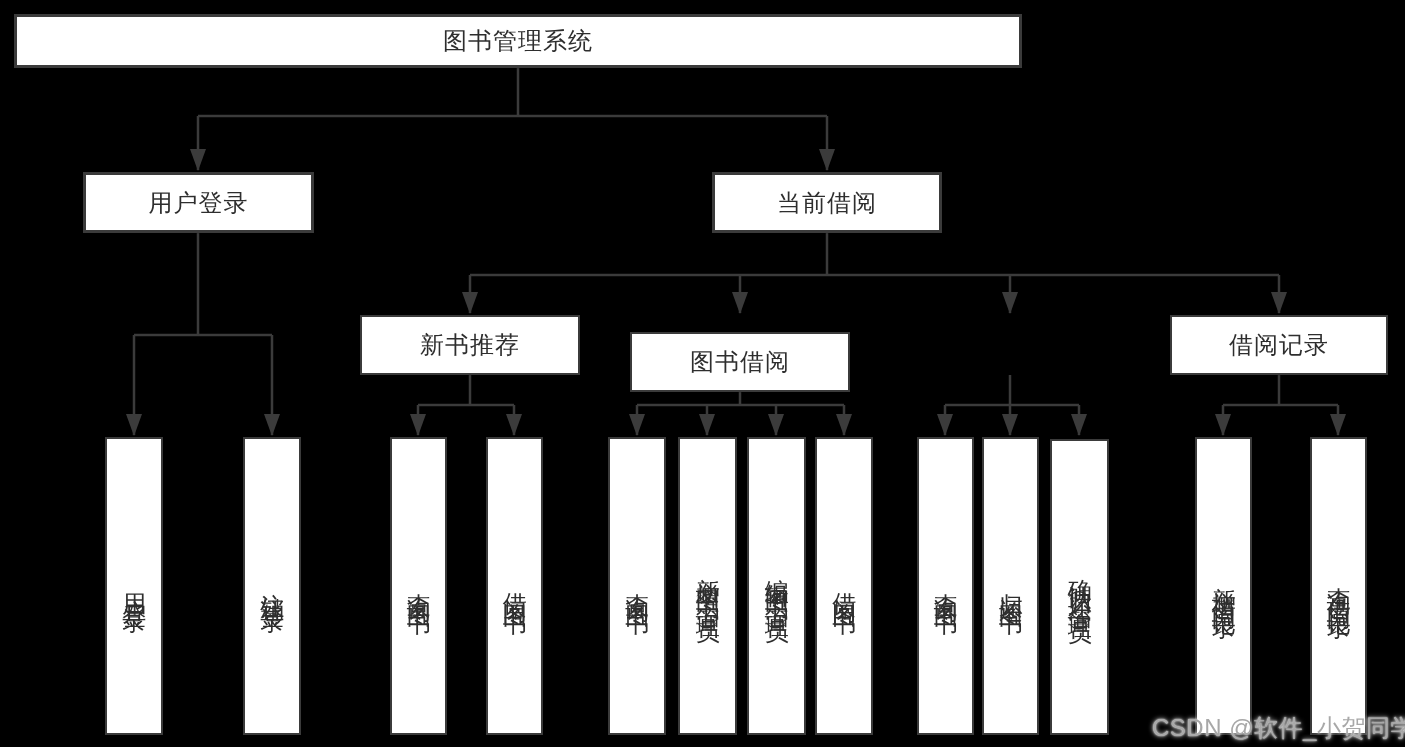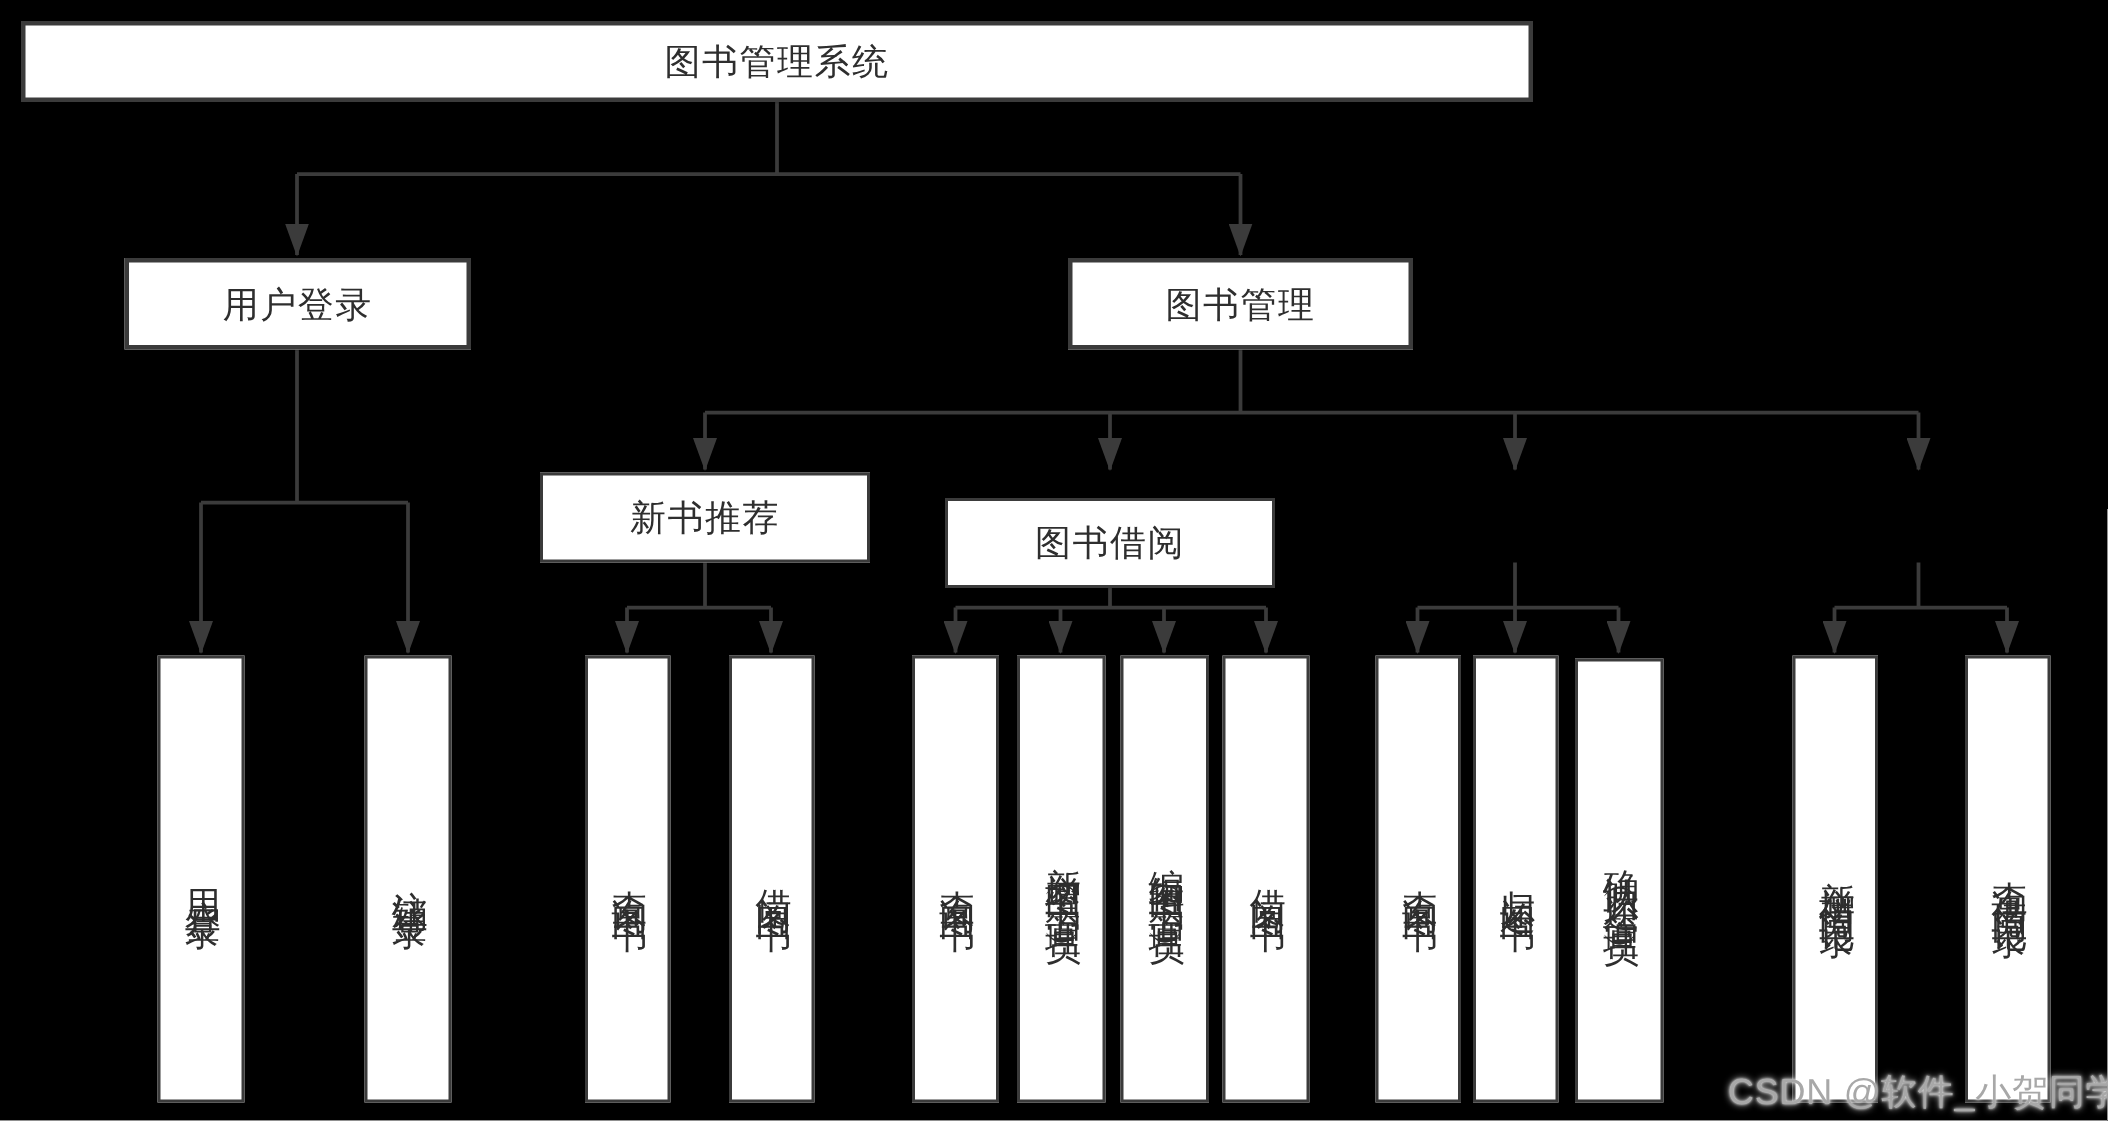--- a/index.html
+++ b/index.html
@@ -77,28 +77,31 @@
   </svg>
 
   <div class="node root" style="left:14px;top:14px;width:1008px;height:54px">
     <span>图书管理系统</span>
   </div>
 
   <div class="node lv2" style="left:83px;top:172px;width:231px;height:61px">
     <span>用户登录</span>
   </div>
   <div class="node lv2" style="left:712px;top:172px;width:230px;height:61px">
-    <span>图书管理</span>
+    <span>当前借阅</span>
   </div>
 
   <div class="node lv3" style="left:360px;top:315px;width:220px;height:60px">
     <span>新书推荐</span>
   </div>
   <div class="node lv3" style="left:630px;top:332px;width:220px;height:60px">
     <span>图书借阅</span>
+  </div>
+  <div class="node lv3" style="left:1170px;top:315px;width:218px;height:60px">
+    <span>借阅记录</span>
   </div>
 
   <div class="node leaf" style="left:105px;top:437px;width:58px;height:298px">
     <span class="vtext">用户登录</span>
   </div>
   <div class="node leaf" style="left:243px;top:437px;width:58px;height:298px">
     <span class="vtext">注销登录</span>
   </div>
 
   <div class="node leaf" style="left:390px;top:437px;width:57px;height:298px">

